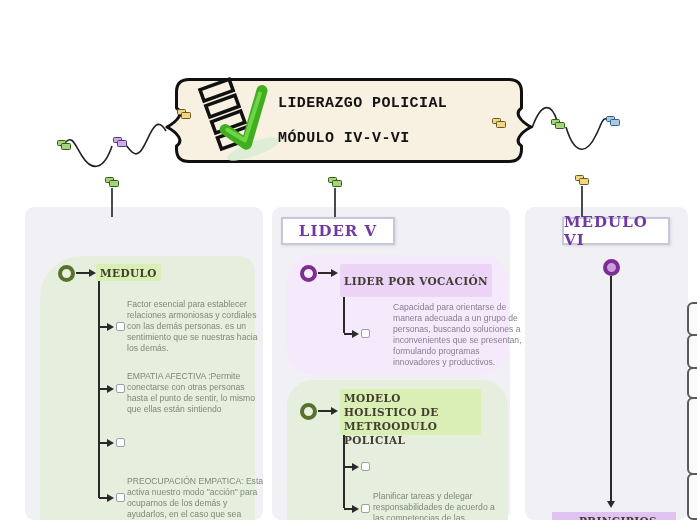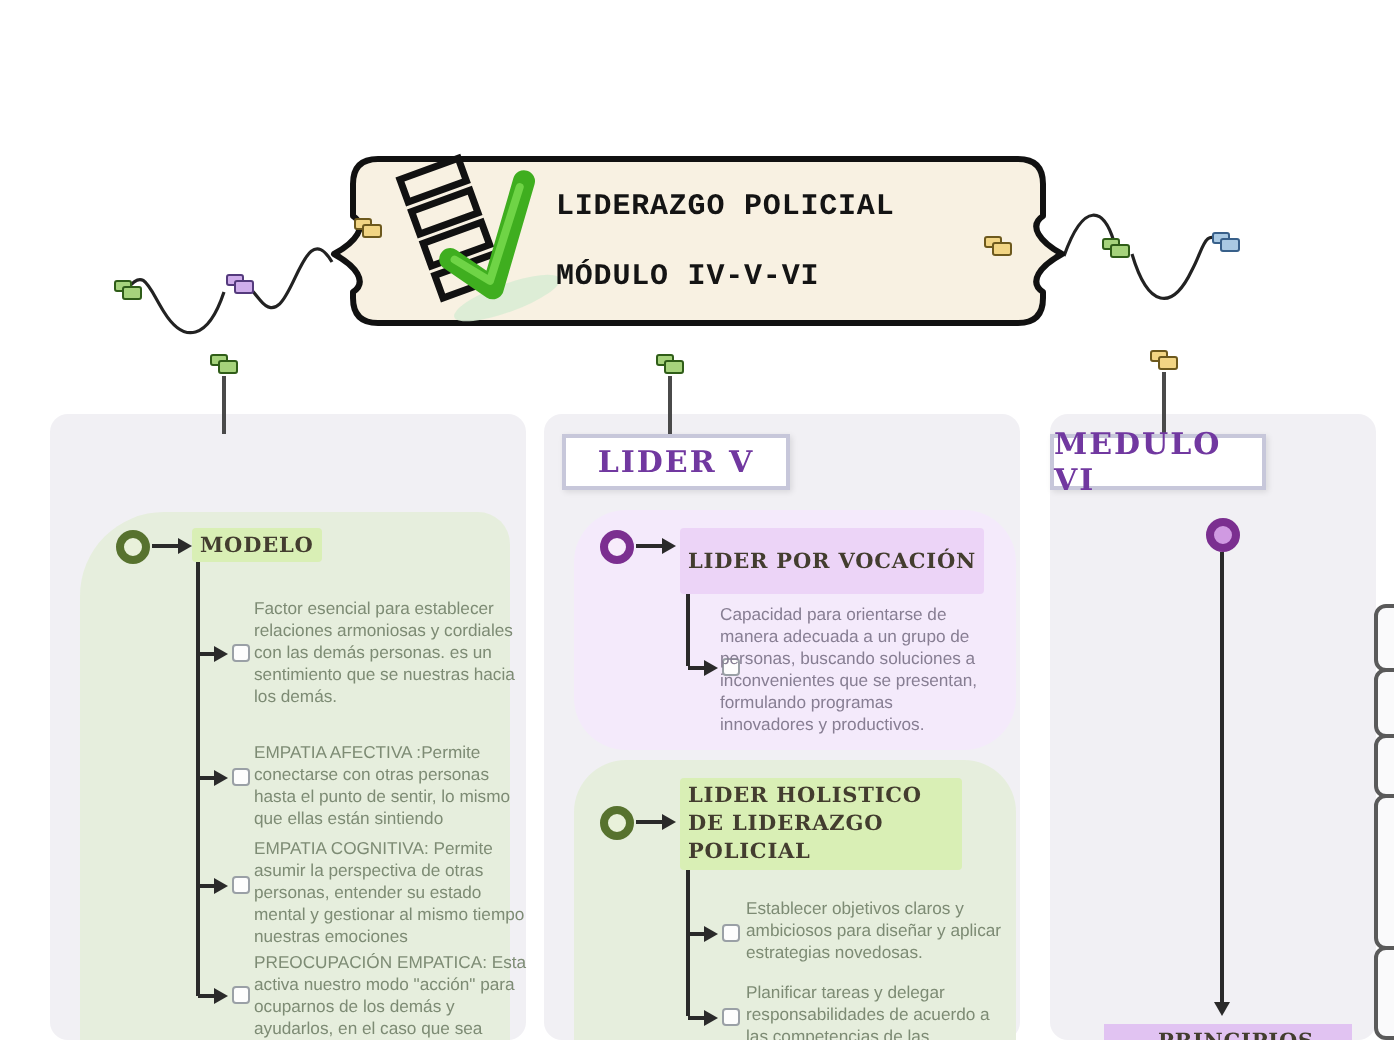--- a/index.html
+++ b/index.html
@@ -112,69 +112,67 @@
       <i class="f"></i>
     </div>
   <div class="abs vthin" style="left:334px;top:188px;height:29px"></div>
   <div class="mk mk-y" style="left:575px;top:175px">
       <i class="b"></i>
       <i class="f"></i>
     </div>
   <div class="abs vthin" style="left:581px;top:186px;height:31px"></div>
 
   <div class="abs titlebox" style="left:281px;top:217px;width:114px;height:28px">LIDER V</div>
-  <div class="abs titlebox" style="left:525px;top:217px;width:108px;height:28px">MEDULO VI</div>
+  <div class="abs titlebox" style="left:562px;top:217px;width:108px;height:28px">MEDULO VI</div>
 
   <div class="circle c-g" style="left:58px;top:265px"></div>
   <div class="abs hline" style="left:76px;top:272px;width:15px"></div>
   <div class="abs arr-r" style="left:89px;top:269px"></div>
-  <div class="abs hl hl-g" style="left:96px;top:264px;height:17px">MODELO</div>
+  <div class="abs hl hl-g" style="left:96px;top:264px;height:17px">MEDULO</div>
   <div class="abs vline" style="left:98px;top:281px;height:217px"></div>
 
   <div class="abs hline" style="left:99px;top:326px;width:9px"></div>
   <div class="abs arr-r" style="left:107px;top:323px"></div>
   <div class="abs chk" style="left:116px;top:322px"></div>
   <div class="abs txt" style="left:127px;top:299px;width:137px">Factor esencial para establecer relaciones armoniosas y cordiales con las demás personas. es un sentimiento que se nuestras hacia los demás.</div>
 
   <div class="abs hline" style="left:99px;top:388px;width:9px"></div>
   <div class="abs arr-r" style="left:107px;top:385px"></div>
   <div class="abs chk" style="left:116px;top:384px"></div>
   <div class="abs txt" style="left:127px;top:371px;width:137px">EMPATIA AFECTIVA :Permite conectarse con otras personas hasta el punto de sentir, lo mismo que ellas están sintiendo</div>
 
   <div class="abs hline" style="left:99px;top:442px;width:9px"></div>
   <div class="abs arr-r" style="left:107px;top:439px"></div>
   <div class="abs chk" style="left:116px;top:438px"></div>
-  <div class="abs txt" style="left:127px;top:419px;width:137px">EMPATIA COGNITIVA: Permite asumir la perspectiva de otras personas, entender su estado mental y gestionar al mismo tiempo nuestras emociones</div>
 
   <div class="abs hline" style="left:99px;top:497px;width:9px"></div>
   <div class="abs arr-r" style="left:107px;top:494px"></div>
   <div class="abs chk" style="left:116px;top:493px"></div>
   <div class="abs txt" style="left:127px;top:476px;width:137px">PREOCUPACIÓN EMPATICA: Esta activa nuestro modo "acción" para ocuparnos de los demás y ayudarlos, en el caso que sea necesario .</div>
 
   <div class="circle c-p" style="left:300px;top:265px"></div>
   <div class="abs hline" style="left:318px;top:272px;width:15px"></div>
   <div class="abs arr-r" style="left:331px;top:269px"></div>
   <div class="abs hl hl-p" style="left:340px;top:264px;height:33px">LIDER POR VOCACIÓN</div>
   <div class="abs vline" style="left:343px;top:281px;height:52px"></div>
 
   <div class="abs hline" style="left:344px;top:333px;width:9px"></div>
   <div class="abs arr-r" style="left:352px;top:330px"></div>
   <div class="abs chk" style="left:361px;top:329px"></div>
-  <div class="abs txt txt-p" style="left:360px;top:302px;width:132px">Capacidad para orientarse de manera adecuada a un grupo de personas, buscando soluciones a inconvenientes que se presentan, formulando programas innovadores y productivos.</div>
+  <div class="abs txt txt-p" style="left:393px;top:302px;width:132px">Capacidad para orientarse de manera adecuada a un grupo de personas, buscando soluciones a inconvenientes que se presentan, formulando programas innovadores y productivos.</div>
 
   <div class="circle c-g" style="left:300px;top:403px"></div>
   <div class="abs hline" style="left:318px;top:410px;width:15px"></div>
   <div class="abs arr-r" style="left:331px;top:407px"></div>
-  <div class="abs hl hl-g hl-multi" style="left:340px;top:389px;width:133px;height:44px">LIDER HOLISTICO DE LIDERAZGO POLICIAL</div>
+  <div class="abs hl hl-g hl-multi" style="left:340px;top:389px;width:133px;height:44px">MODELO HOLISTICO DE METROODULO POLICIAL</div>
   <div class="abs vline" style="left:343px;top:433px;height:75px"></div>
 
   <div class="abs hline" style="left:344px;top:466px;width:9px"></div>
   <div class="abs arr-r" style="left:352px;top:463px"></div>
   <div class="abs chk" style="left:361px;top:462px"></div>
-  <div class="abs txt" style="left:373px;top:449px;width:131px">Establecer objetivos claros y ambiciosos para diseñar  y aplicar estrategias novedosas.</div>
 
   <div class="abs hline" style="left:344px;top:508px;width:9px"></div>
   <div class="abs arr-r" style="left:352px;top:505px"></div>
   <div class="abs chk" style="left:361px;top:504px"></div>
   <div class="abs txt" style="left:373px;top:491px;width:131px">Planificar tareas y delegar responsabilidades de acuerdo a las competencias de las personas.</div>
 
   <div class="circle c-pf" style="left:603px;top:259px"></div>
   <div class="abs vline" style="left:610px;top:276px;height:226px"></div>
   <div class="abs arr-d" style="left:607px;top:501px"></div>
   <div class="abs" style="left:552px;top:512px;width:124px;height:8px;overflow:hidden;background:#e1c3f2;z-index:3">

